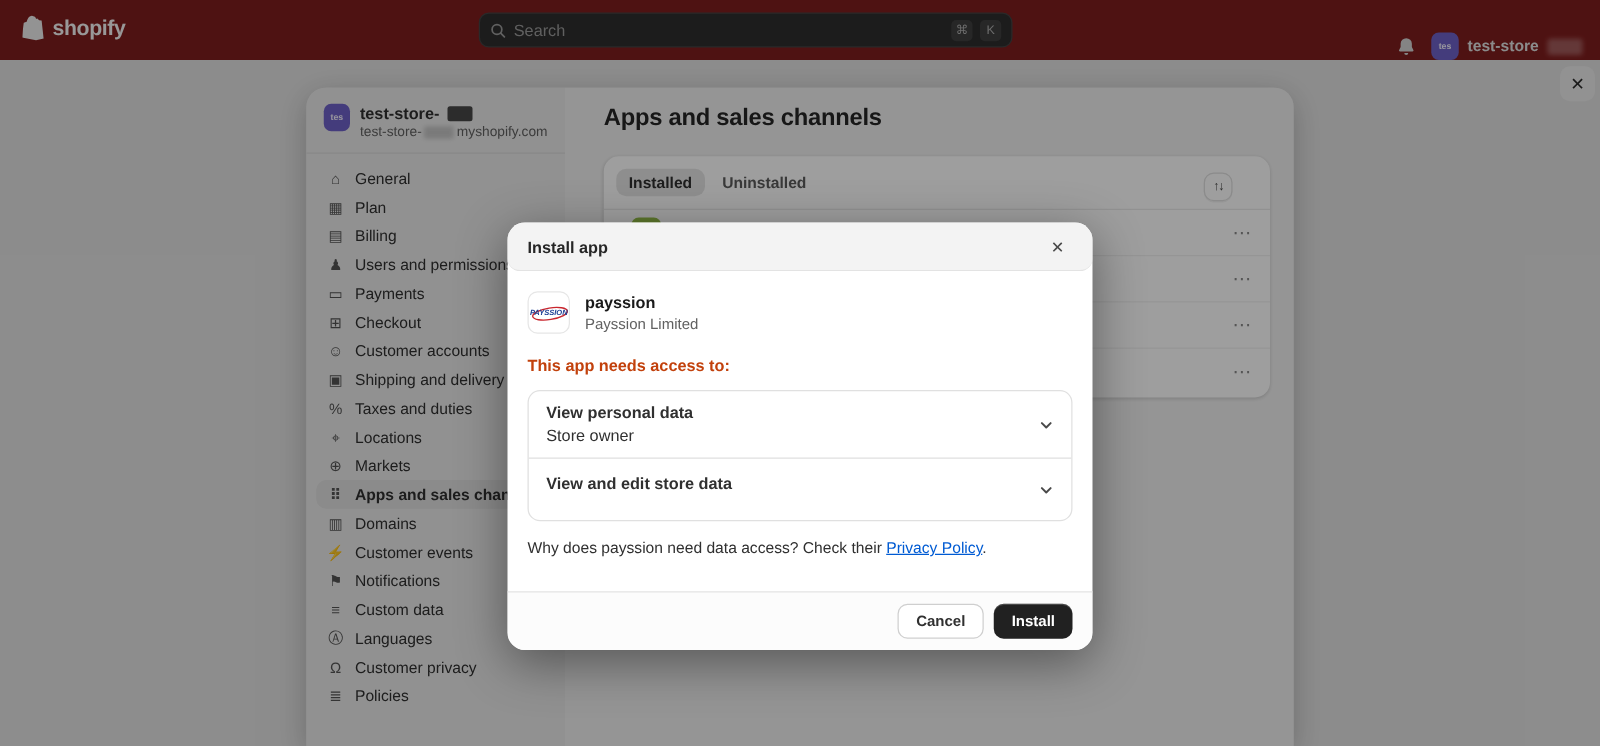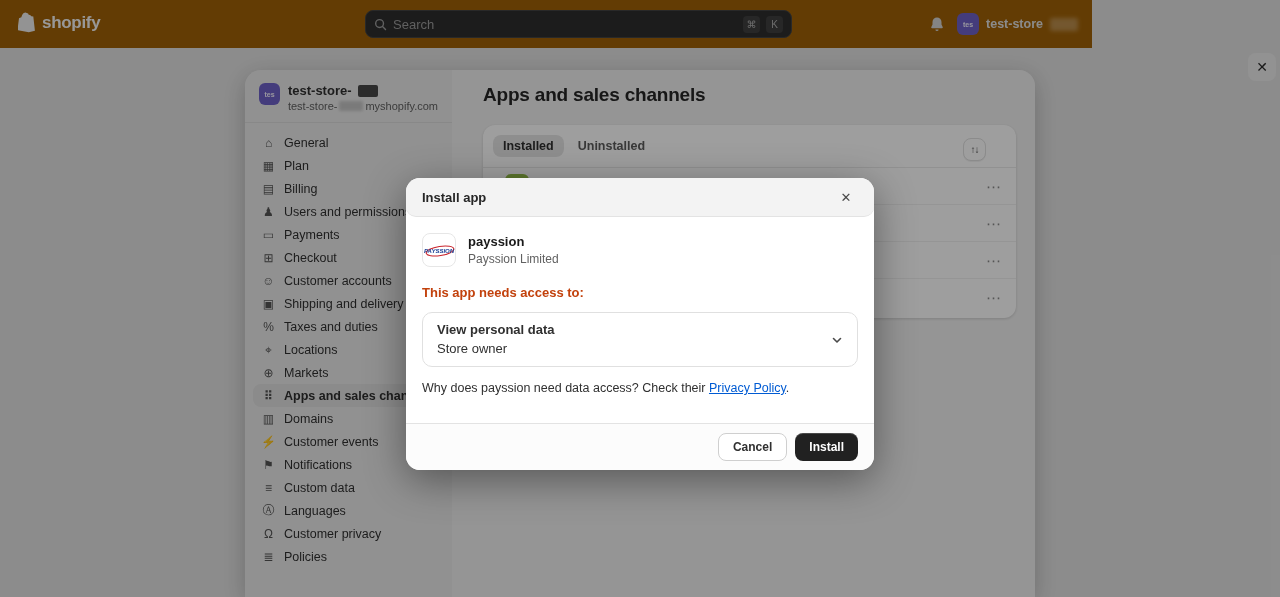--- a/index.html
+++ b/index.html
@@ -1,29 +1,29 @@
 <!DOCTYPE html>
 <html><head>
 <meta charset="utf-8">
 <style>
   * { margin:0; padding:0; box-sizing:border-box; }
   html,body { font-family:"Liberation Sans", sans-serif; }
   .screen { position:relative; width:1280px; height:597px; overflow:hidden; background:#e3e3e3; }
 
   
-  .topbar { position:absolute; left:0; top:0; width:1092px; height:48px; background:#a16207; z-index:20; }
+  .topbar { position:absolute; left:0; top:0; width:1280px; height:48px; background:#7f1d1d; z-index:20; }
   .logo { position:absolute; left:18px; top:12px; display:flex; align-items:center; gap:5px; }
   .logo-word { color:#f5f5f5; font-size:17px; font-weight:700; letter-spacing:-0.3px; }
-  .searchbox { position:absolute; left:365px; top:10px; width:427px; height:28px; background:#2e2e2e;
+  .searchbox { position:absolute; left:383px; top:10px; width:427px; height:28px; background:#2e2e2e;
     border:1px solid #434343; border-radius:8px; display:flex; align-items:center; padding:0 8px; gap:6px; }
   .searchbox input { flex:1; background:transparent; border:none; outline:none; color:#c9c9c9; font-size:13px; font-family:"Liberation Sans",sans-serif; }
   .searchbox input::placeholder { color:#9c9c9c; }
   .keycap { width:17px; height:17px; border-radius:4px; background:#3f3f3f; color:#b0b0b0; font-size:10px;
     display:flex; align-items:center; justify-content:center; }
-  .top-right { position:absolute; right:14px; top:0; height:48px; display:flex; align-items:center; gap:12px; }
+  .top-right { position:absolute; right:14px; top:13px; height:48px; display:flex; align-items:center; gap:12px; }
   .avatar { width:22px; height:22px; border-radius:6px; background:#6f62c8; color:#f5f2ff; font-size:7px; font-weight:700;
     display:flex; align-items:center; justify-content:center; }
   .topstore { display:flex; align-items:center; gap:7px; }
   .topstore-name { color:#e0e0e0; font-size:12.5px; font-weight:600; }
   .redact-blur { display:inline-block; width:28px; height:13px; border-radius:2px; background:rgba(255,255,255,.28); filter:blur(2px); }
 
   
   .settings-close { position:absolute; left:1248px; top:53px; width:28px; height:28px; border-radius:8px;
     background:#ececec; display:flex; align-items:center; justify-content:center; font-size:14px; color:#2a2a2a; z-index:10; cursor:pointer; }
 
@@ -304,20 +304,29 @@
       <div class="permbox">
         <div class="prow">
           <div class="p-title">View personal data</div>
           <div class="p-sub">Store owner</div>
           <span class="chev">
             <svg width="12" height="12" viewBox="0 0 12 12">
                 <path d="M2.5 4.5 6 8l3.5-3.5" fill="none" stroke="#4a4a4a" stroke-width="1.6" stroke-linecap="round" stroke-linejoin="round"></path>
               </svg>
           </span>
         </div>
+        <div class="prow">
+          <div class="p-title">View and edit store data</div>
+
+          <span class="chev">
+            <svg width="12" height="12" viewBox="0 0 12 12">
+                <path d="M2.5 4.5 6 8l3.5-3.5" fill="none" stroke="#4a4a4a" stroke-width="1.6" stroke-linecap="round" stroke-linejoin="round"></path>
+              </svg>
+          </span>
+        </div>
       </div>
 
       <div class="privacy">
         <span>Why does payssion need data access? Check their </span><a>Privacy Policy</a><span>.</span>
       </div>
     </div>
 
     <div class="dlg-foot">
       <button class="btn-cancel">Cancel</button>
       <button class="btn-install">Install</button>

